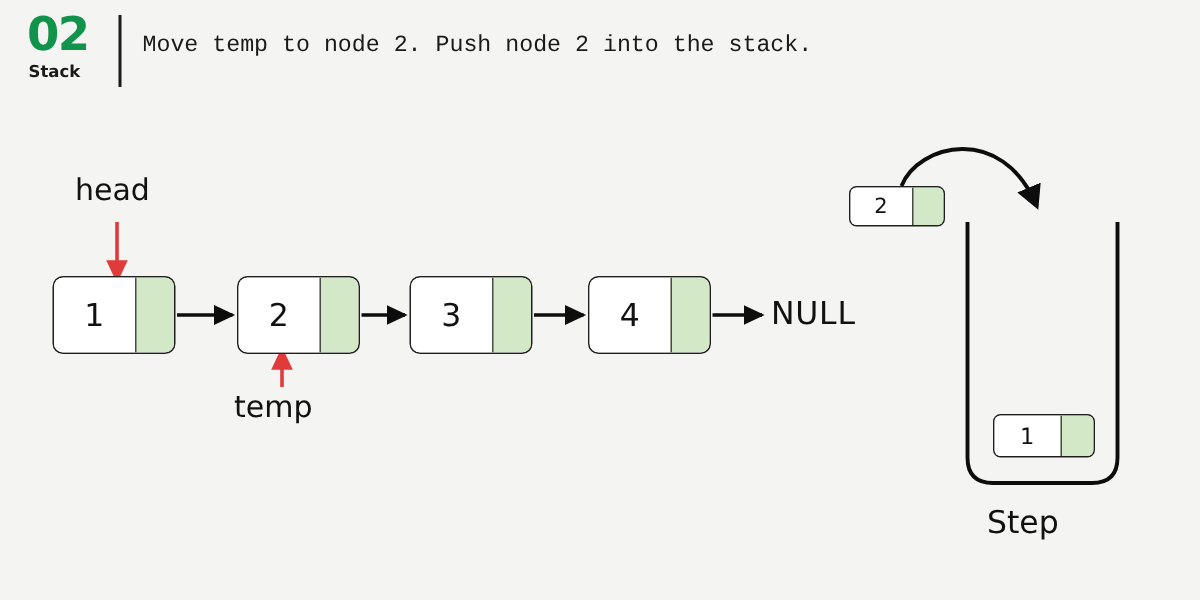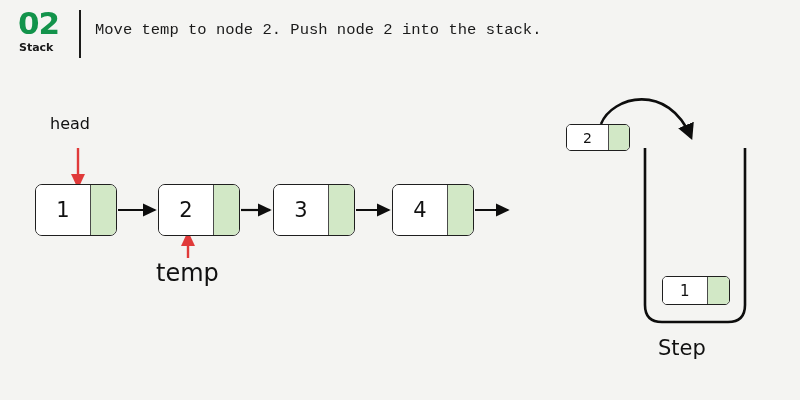--- a/index.html
+++ b/index.html
@@ -137,22 +137,22 @@
   }
   .node.stacked .ptr { width: 23px; height: 100%; }
 
   
   .lbl {
     position: absolute;
     font-family: "DejaVu Sans", sans-serif;
     color: #111111;
     white-space: nowrap;
   }
-  .lbl-head { left: 50px; top: 114px; font-size: 16px; }
-  .lbl-temp { left: 156px; top: 259px; font-size: 24px; text-align: center; }
+  .lbl-head { left: 50px; top: 114px; font-size: 20px; }
+  .lbl-temp { left: 156px; top: 259px; font-size: 20px; text-align: center; }
   .lbl-null { left: 514px; top: 197px; font-size: 21px; letter-spacing: 0.5px; }
   .lbl-stack { left: 658px; top: 336px; font-size: 21px; }
 
   svg.overlay {
     position: absolute;
     left: 0; top: 0;
     width: 800px; height: 400px;
     pointer-events: none;
   }
 </style>
@@ -221,15 +221,16 @@
     <div class="ptr"></div>
   </div>
 
   <div class="node stacked">
     <div class="val">1</div>
     <div class="ptr"></div>
   </div>
 
   <div class="lbl lbl-head">head</div>
   <div class="lbl lbl-temp">temp</div>
+  <div class="lbl lbl-null">NULL</div>
   <div class="lbl lbl-stack">Step</div>
 
 </div>
 
 </body></html>

